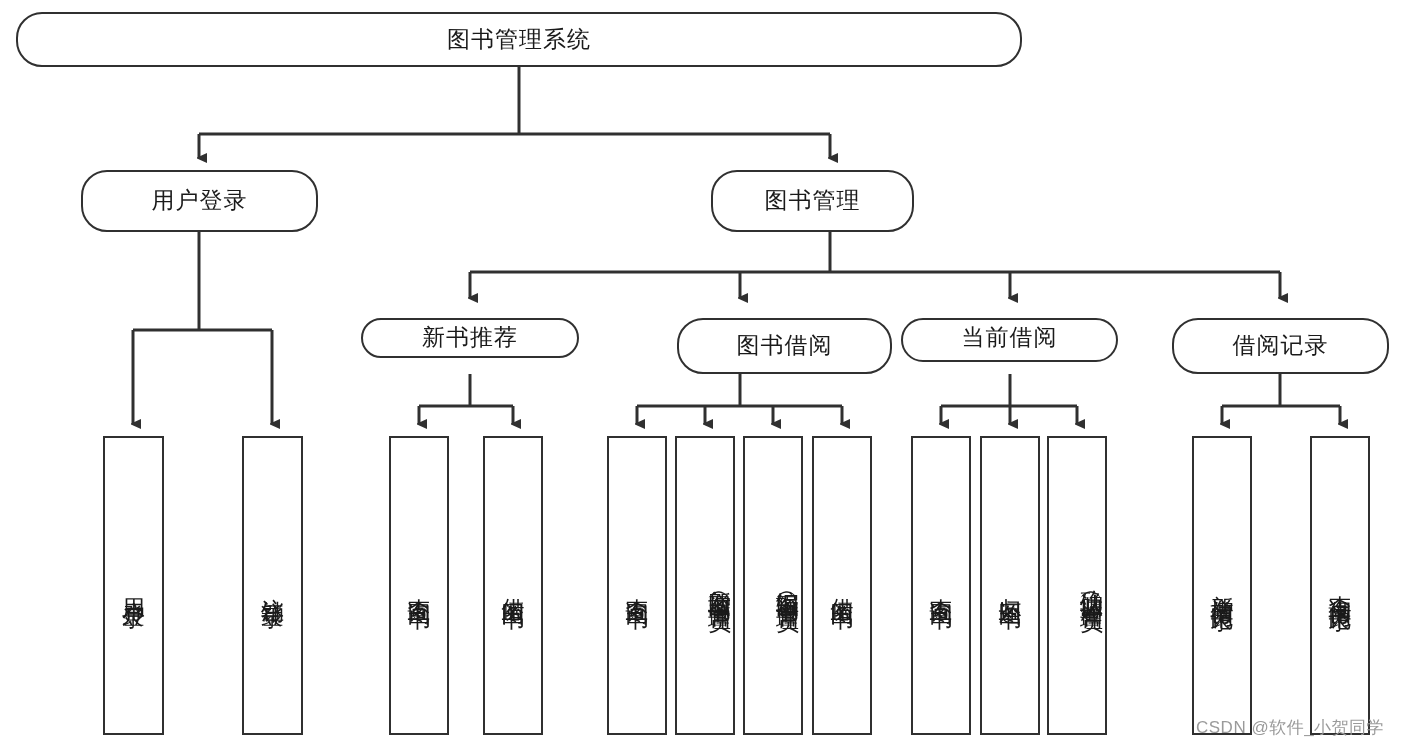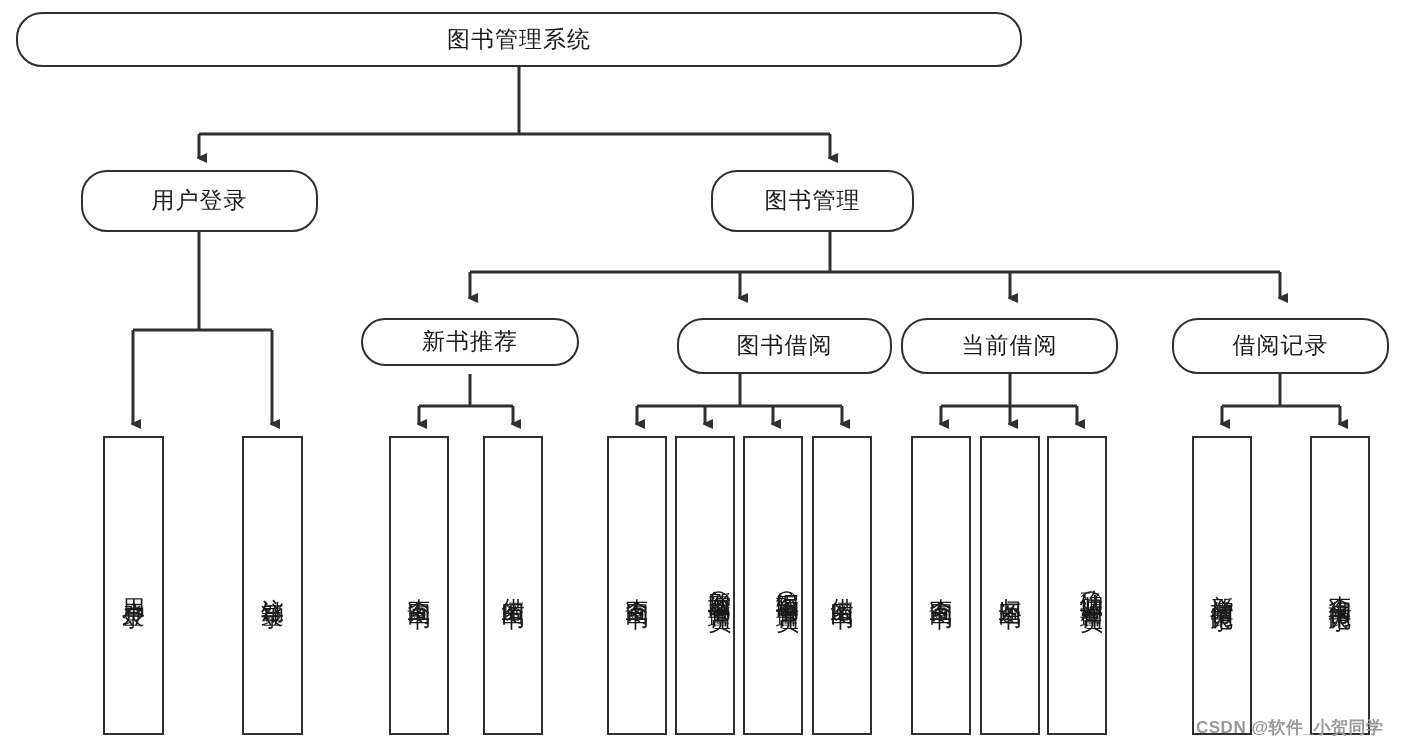--- a/index.html
+++ b/index.html
@@ -120,27 +120,27 @@
     <span>图书管理系统</span>
   </div>
 
   <div class="node horiz" style="left:81px; top:170px; width:237px; height:62px;">
     <span>用户登录</span>
   </div>
   <div class="node horiz" style="left:711px; top:170px; width:203px; height:62px;">
     <span>图书管理</span>
   </div>
 
-  <div class="node horiz" style="left:361px; top:318px; width:218px; height:48px;">
+  <div class="node horiz" style="left:361px; top:318px; width:218px; height:40px;">
     <span>新书推荐</span>
   </div>
   <div class="node horiz" style="left:633px; top:318px; width:215px; height:56px;margin-left:44px;">
     <span>图书借阅</span>
   </div>
-  <div class="node horiz" style="left:901px; top:318px; width:217px; height:56px;">
+  <div class="node horiz" style="left:901px; top:318px; width:217px; height:44px;font-family:Liberation Mono, monospace;">
     <span>当前借阅</span>
   </div>
   <div class="node horiz" style="left:1172px; top:318px; width:217px; height:56px;">
     <span>借阅记录</span>
   </div>
 
   <div class="node vert" style="left:103px; top:436px; width:61px; height:299px;">
     <span>用户登录</span>
   </div>
   <div class="node vert" style="left:242px; top:436px; width:61px; height:299px;">
@@ -177,15 +177,15 @@
     <span>确认归还（管理员）</span>
   </div>
 
   <div class="node vert" style="left:1192px; top:436px; width:60px; height:299px;">
     <span>新增借阅记录</span>
   </div>
   <div class="node vert" style="left:1310px; top:436px; width:60px; height:299px;">
     <span>查询借阅记录</span>
   </div>
 
-  <div class="watermark" style="left:1196px; top:716px;font-weight:bold;">CSDN @软件_小贺同学</div>
+  <div class="watermark" style="left:1196px; top:716px;">CSDN @软件_小贺同学</div>
 
 </div>
 
 </body></html>

